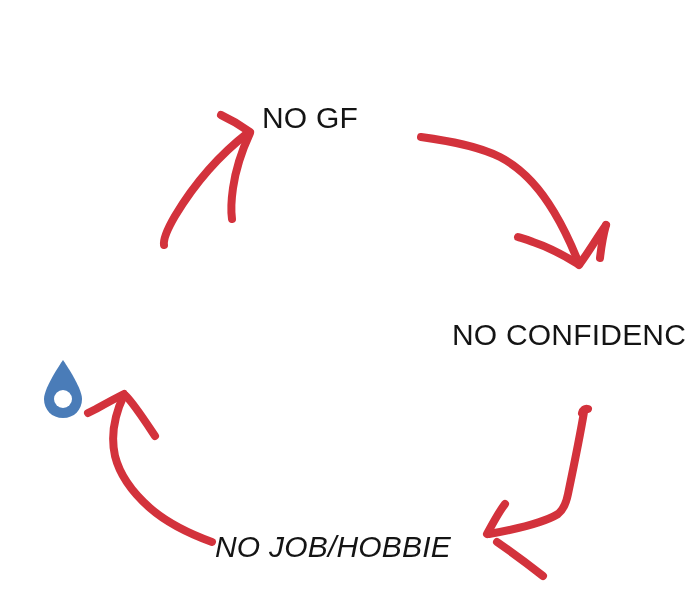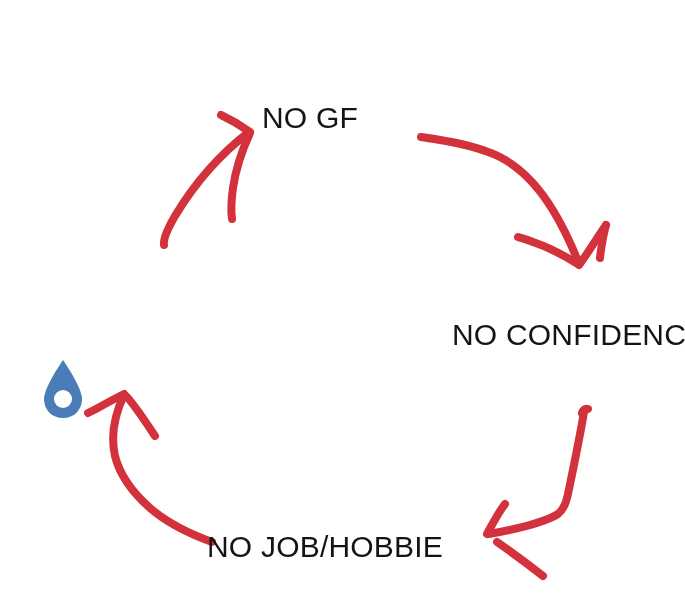--- a/index.html
+++ b/index.html
@@ -30,21 +30,21 @@
     font-family: "Liberation Sans", sans-serif;
     font-weight: 400;
     font-size: 30px;
     line-height: 1;
     color: #141414;
     white-space: nowrap;
     letter-spacing: 0.2px;
   }
   #label-no-gf        { left: 262px; top: 61px; }
   #label-no-confidence{ left: 452px; top: 278px; }
-  #label-no-job       { left: 207px; top: 490px; }
+  #label-no-job       { left: 215px; top: 490px; font-style: italic; }
   #label-no-security  { left: 62px;  top: 278px; }
 </style>
 </head>
 <body>
 
 <div id="canvas">
 
   <svg id="cycle-svg" viewBox="0 0 685 607">
 
     <g>

